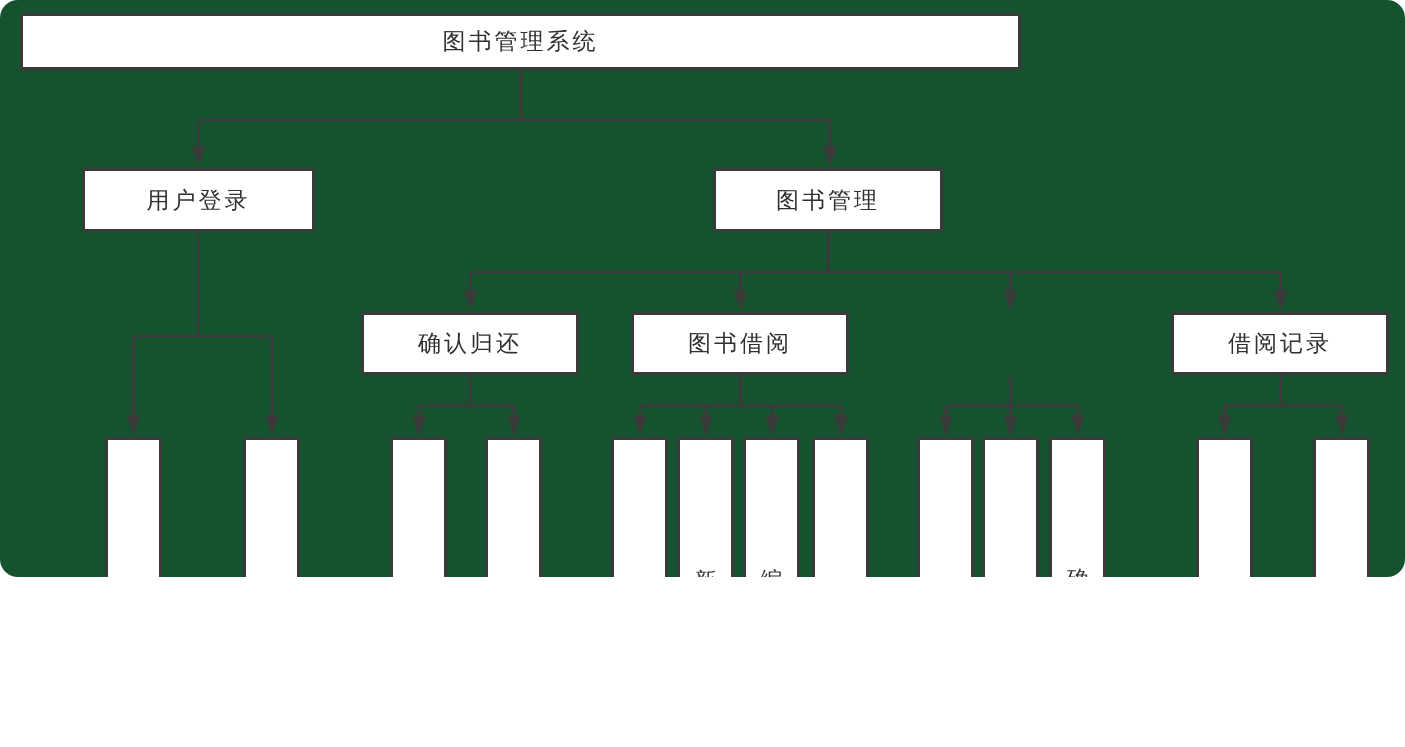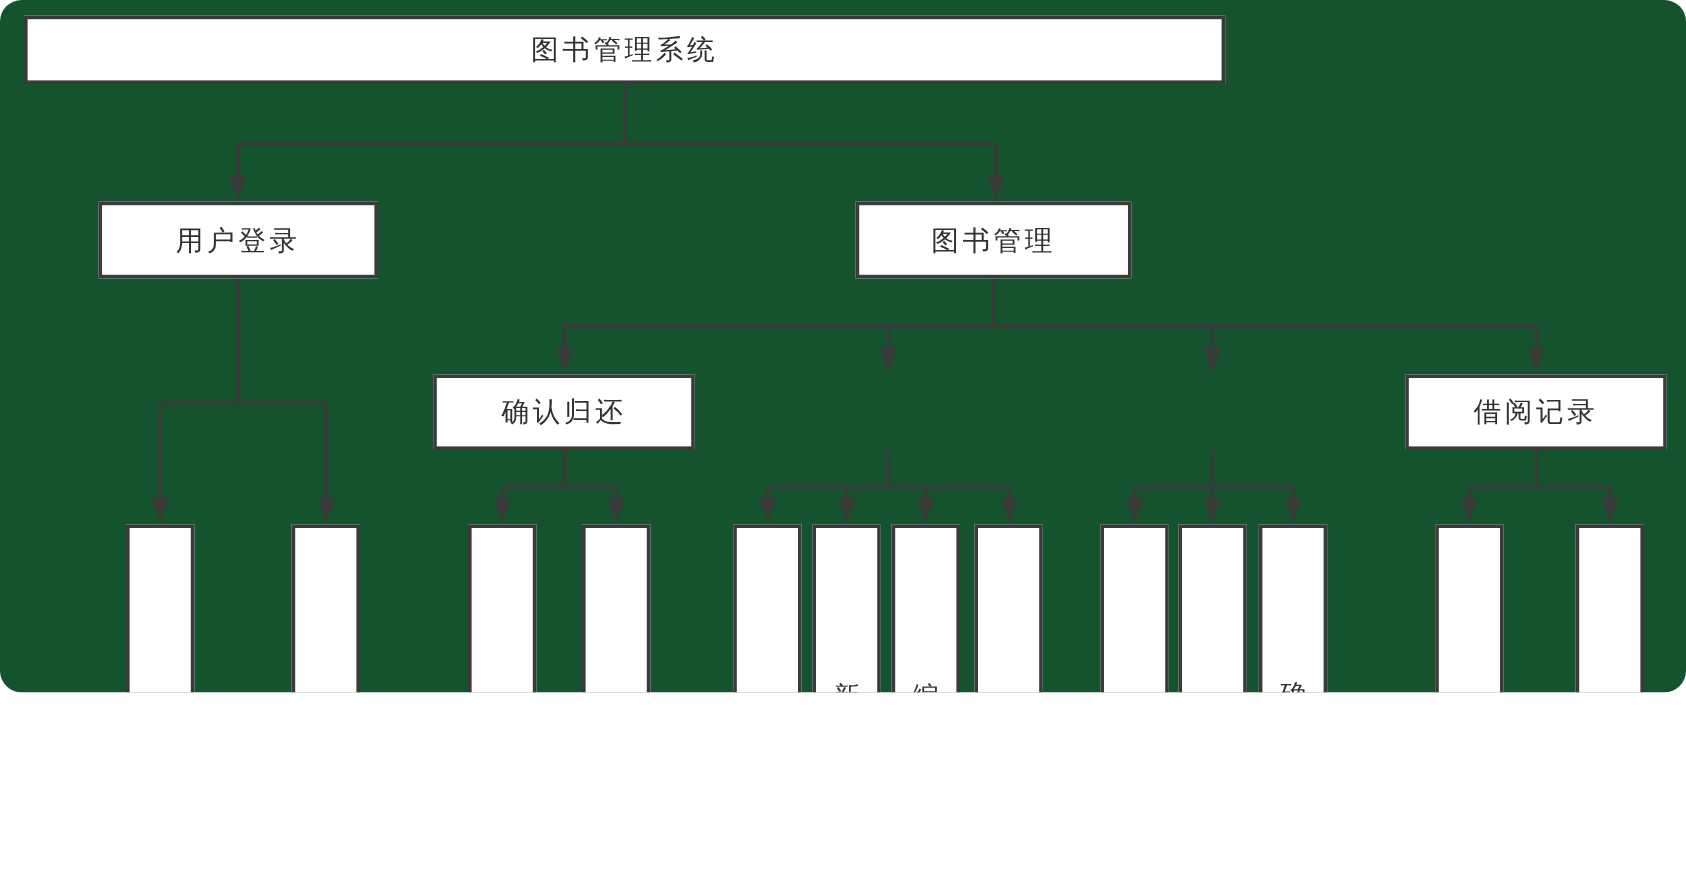--- a/index.html
+++ b/index.html
@@ -124,20 +124,21 @@
       <polygon points="1335,415 1349,415 1342,436"></polygon>
     </g>
   </svg>
 
   <div class="box hbox n-root">图书管理系统</div>
 
   <div class="box hbox n-login">用户登录</div>
   <div class="box hbox n-mgmt">图书管理</div>
 
   <div class="box hbox n-l3 n-new">确认归还</div>
+  <div class="box hbox n-l3 n-borrow">图书借阅</div>
   <div class="box hbox n-l3 n-rec">借阅记录</div>
 
   <div class="box vbox leaf lf-a1">用户登录</div>
   <div class="box vbox leaf lf-a2">注销登录</div>
 
   <div class="box vbox leaf lf-b1">查询图书</div>
   <div class="box vbox leaf lf-b2">借阅图书</div>
 
   <div class="box vbox leaf lf-c1">查询图书</div>
   <div class="box vbox leaf lf-c2">新增图书（管理员）</div>

